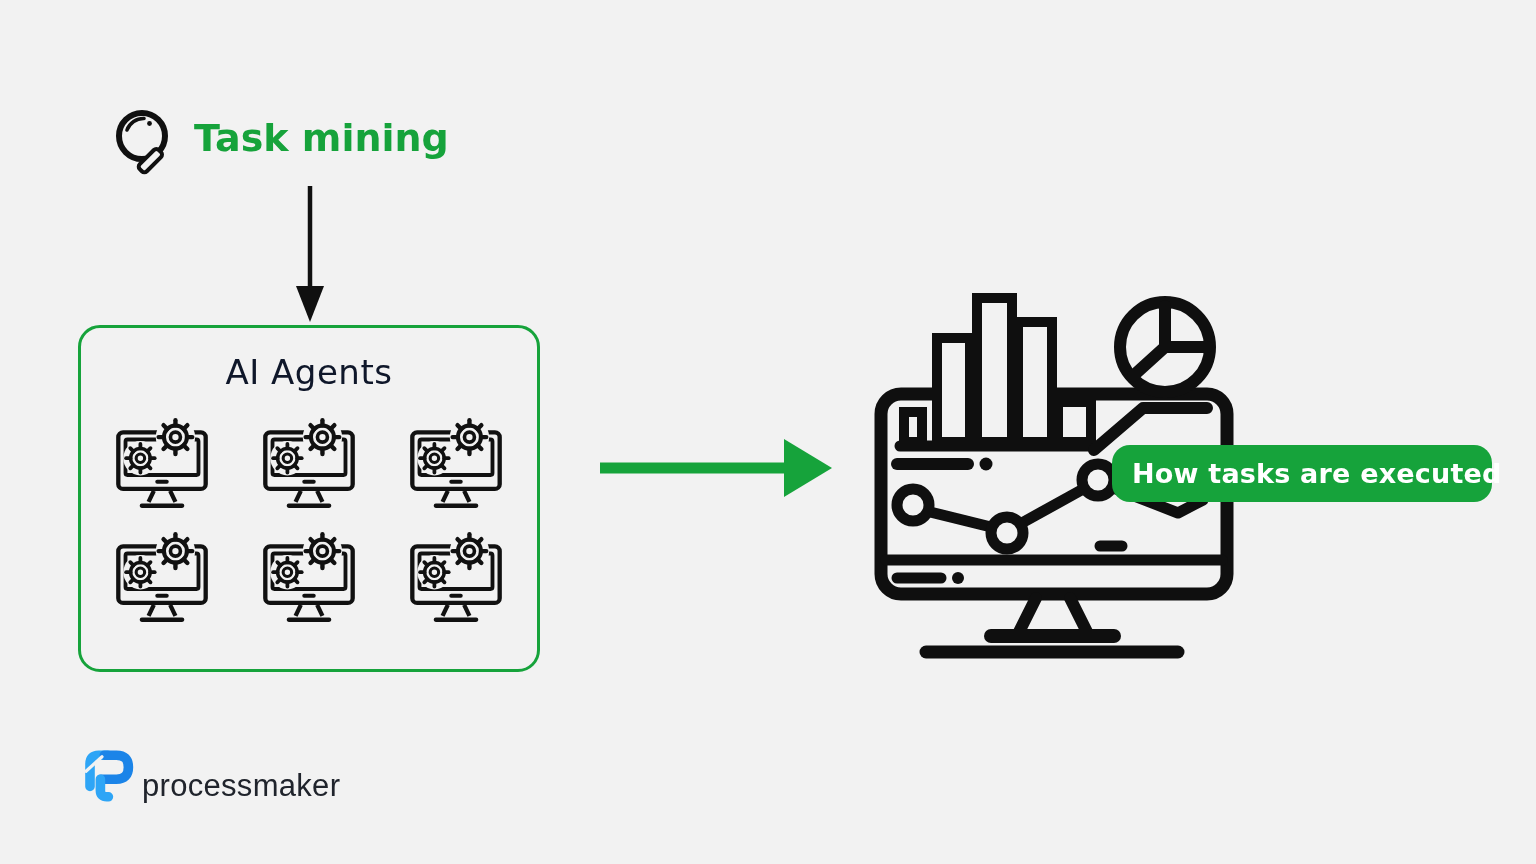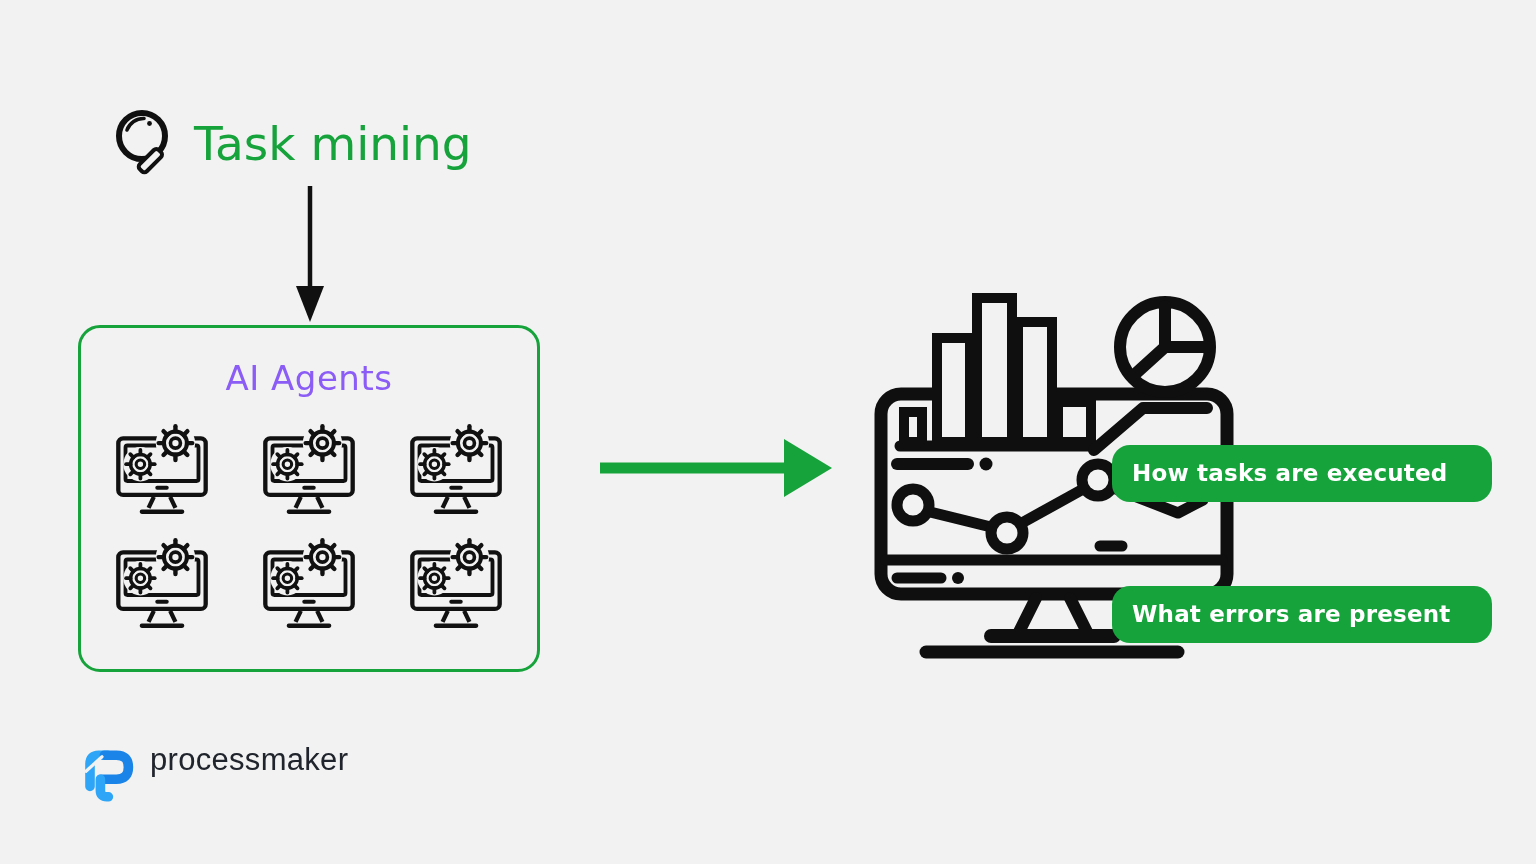--- a/index.html
+++ b/index.html
@@ -6,54 +6,54 @@
   body{background:#e6e6e6;font-family:"DejaVu Sans","Liberation Sans",sans-serif;}
   .canvas{
     position:relative;width:1536px;height:864px;background:#f2f2f2;
     overflow:hidden;margin:0 auto;
   }
   svg{display:block;}
   
   .title-row{position:absolute;left:106px;top:104px;display:flex;align-items:flex-start;}
   .magnifier{width:84px;height:84px;flex:0 0 auto;}
   .page-title{
-    margin:14px 0 16px 4px;font-size:47px;font-weight:400;color:#16a33b;
+    margin:14px 0 16px 4px;font-size:38px;font-weight:700;color:#16a33b;
     letter-spacing:0px;line-height:1.1;
   }
   
   .down-arrow{position:absolute;left:290px;top:184px;}
   .right-arrow{position:absolute;left:596px;top:432px;}
   
   .agents-box{
     position:absolute;left:78px;top:325px;width:462px;height:347px;
     border:3px solid #16a33b;border-radius:22px;box-sizing:border-box;
     background:#f2f2f2;
   }
   .agents-heading{
-    text-align:center;margin-top:30px;font-size:34px;color:#8b5cf6;
+    text-align:center;margin-top:24px;font-size:34px;color:#0f172a;
     font-weight:400;letter-spacing:0.5px;
   }
   .agents-grid{display:flex;flex-direction:column;gap:14px;margin-top:22px;}
   .agents-row{display:flex;justify-content:center;gap:51px;}
   .agent{width:96px;height:100px;}
   
   .analytics{position:absolute;left:860px;top:280px;width:400px;height:400px;z-index:1;}
   
   .pill{
     position:absolute;left:1112px;width:380px;height:57px;border-radius:18px;
-    background:#16a33b;color:#ffffff;font-weight:700;font-size:23px;
+    background:#16a33b;color:#ffffff;font-weight:700;font-size:27px;
     line-height:57px;padding-left:20px;box-sizing:border-box;z-index:2;
     letter-spacing:0.2px;white-space:nowrap;
   }
   .pill-0{top:445px;}
   .pill-1{top:516px;}
   .pill-2{top:586px;}
   .pill-3{top:659px;}
   
-  .footer{position:absolute;left:74px;top:740px;display:flex;align-items:flex-start;gap:12px;}
+  .footer{position:absolute;left:74px;top:740px;display:flex;align-items:flex-end;gap:4px;}
   .logo-mark{width:64px;height:64px;}
   .brand-name{
     font-family:"Liberation Sans",sans-serif;font-size:31px;font-weight:500;
     color:#20242c;letter-spacing:0.3px;margin-top:2px;
   }
 </style>
 </head>
 <body>
 
 <div class="canvas">
@@ -178,21 +178,20 @@
       <path d="M66 231 L135 248 M160 244 L225 208 M251 207 L318 233 L343 220" stroke-width="11"></path>
       <g fill="#f2f2f2" stroke-width="11">
         <circle cx="53" cy="225" r="16"></circle>
         <circle cx="147" cy="253" r="16"></circle>
         <circle cx="238" cy="200" r="16"></circle>
       </g>
     </g>
   </svg>
 
   <div class="pill pill-0">How tasks are executed</div>
-  <div class="pill pill-2">What errors are present</div>
 
   <div class="footer">
     <svg class="logo-mark" viewBox="0 0 80 80">
       <g fill="none" stroke-linecap="round" stroke-linejoin="round">
         <path d="M20 58 V30 Q20 19 31 19 H42" stroke="#2ea5f6" stroke-width="12"></path>
         <path d="M38 19 H53 Q68 19 68 34 Q68 49 53 49 H34" stroke="#1b84e8" stroke-width="12"></path>
         <path d="M33 49 V63 Q33 71 41 71 H43" stroke="#2ea5f6" stroke-width="12"></path>
         <line x1="15" y1="39" x2="35" y2="21" stroke="#f2f2f2" stroke-width="4"></line>
       </g>
     </svg>

